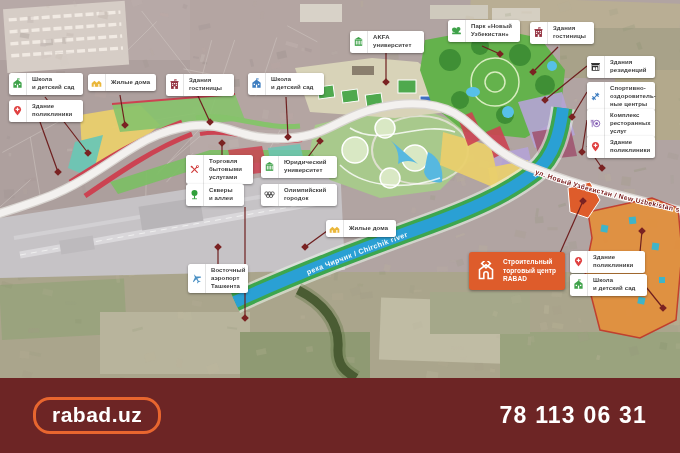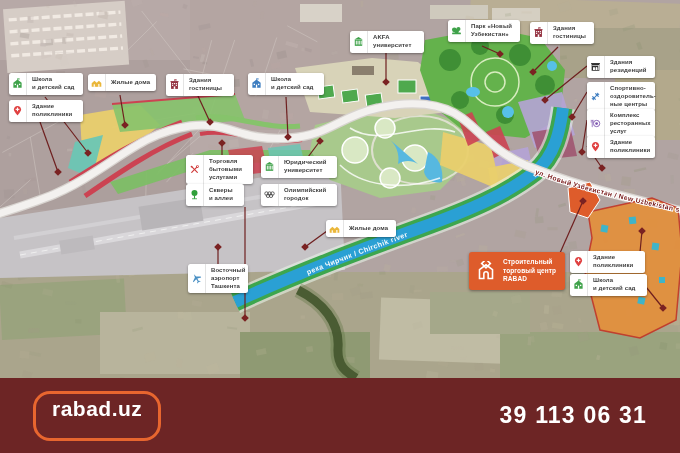--- a/index.html
+++ b/index.html
@@ -18,21 +18,21 @@
   
   .cta{position:absolute;left:469px;top:252px;width:96px;display:flex;gap:7px;align-items:center;
        background:#de5c2b;border-radius:3px;padding:6px 7px;box-sizing:border-box;
        box-shadow:0 1px 3px rgba(0,0,0,.4);}
   .cta svg{width:20px;height:20px;flex:0 0 20px;}
   .ctx2{font-size:6.5px;font-weight:bold;color:#fff;line-height:1.32;letter-spacing:.1px;}
   
   .footer{position:absolute;left:0;bottom:0;width:680px;height:75px;background:#6d2525;
           display:flex;align-items:center;justify-content:space-between;padding:0 33px;box-sizing:border-box;}
   .pill{border:3px solid #e8662f;border-radius:17px;color:#fff;font-weight:bold;font-size:21px;
-        padding:3px 16px 17px 16px;letter-spacing:.5px;}
+        padding:3px 16px 4px 16px;letter-spacing:.5px;}
   .phone{color:#fff;font-weight:bold;font-size:23px;letter-spacing:1.2px;}
 </style>
 </head>
 <body>
 
 <div class="stage">
   <div class="map">
     <svg class="mapsvg" width="680" height="378" viewBox="0 0 680 378">
       <defs>
         <symbol id="sym-school" viewBox="0 0 16 16">
@@ -834,15 +834,15 @@
       <span class="ctx2">
         <span class="ln">Строительный</span>
         <span class="ln">торговый центр</span>
         <span class="ln">RABAD</span>
       </span>
     </div>
   </div>
 
   <div class="footer">
     <div class="pill">rabad.uz</div>
-    <div class="phone">39 113 06 31</div>
+    <div class="phone">78 113 06 31</div>
   </div>
 </div>
 
 </body></html>

